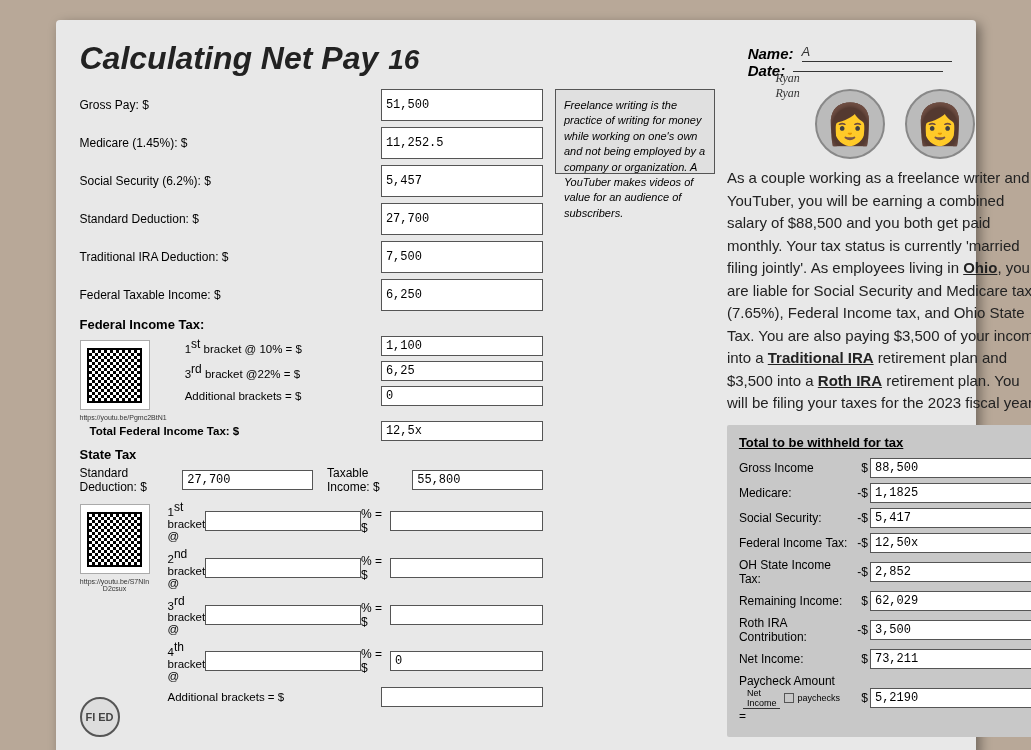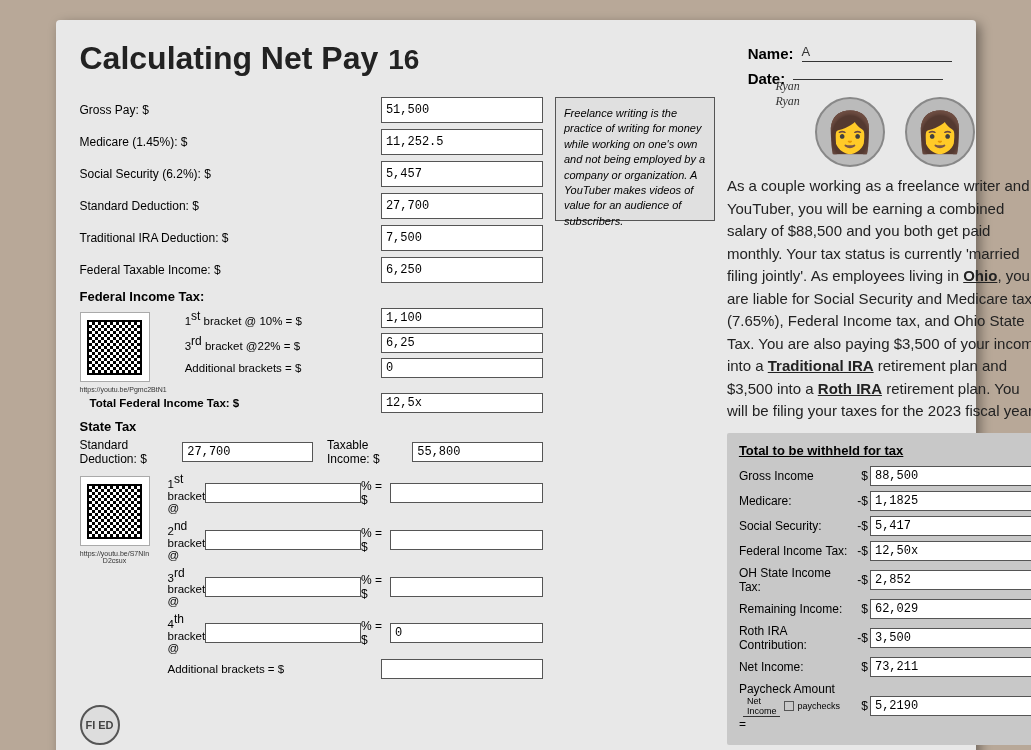--- a/index.html
+++ b/index.html
@@ -18,40 +18,40 @@
       min-height: 700px;
       border-radius: 4px;
       box-shadow: 4px 4px 12px rgba(0,0,0,0.4);
       padding: 20px 24px 20px 24px;
       position: relative;
     }
     .header-row {
       display: flex;
       align-items: flex-start;
       margin-bottom: 10px;
+      font-style: italic;
     }
     .title-block {
       flex: 1;
     }
     .main-title {
       font-size: 32px;
       font-weight: bold;
       color: #222;
       display: flex;
       align-items: baseline;
       gap: 10px;
     }
     .title-number {
       font-size: 28px;
       font-weight: bold;
     }
     .name-date-block {
       display: flex;
       flex-direction: column;
-      gap: 8px;
       margin-left: 40px;
       margin-top: 4px;
     }
     .name-line, .date-line {
       display: flex;
       align-items: center;
       gap: 8px;
       font-size: 15px;
       font-weight: bold;
     }
@@ -82,21 +82,21 @@
       font-size: 12px;
     }
     .field-label {
       flex: 1;
       font-size: 12px;
     }
     .field-box {
       border: 1px solid #555;
       background: white;
       min-width: 90px;
-      height: 26px;
+      height: 32px;
       padding: 2px 4px;
       font-size: 12px;
       font-family: 'Courier New', monospace;
     }
 
     .section-title {
       font-size: 13px;
       font-weight: bold;
       margin: 6px 0 4px 0;
     }
@@ -179,21 +179,21 @@
     .middle-col {
       flex: 0 0 160px;
     }
     .freelance-box {
       border: 1px solid #555;
       background: #e0e0e0;
       padding: 8px;
       font-size: 11px;
       font-style: italic;
       line-height: 1.4;
-      height: 124px;
+      height: 85px;
     }
 
     
     .right-col {
       flex: 1;
     }
     .avatars-row {
       display: flex;
       justify-content: center;
       gap: 20px;

